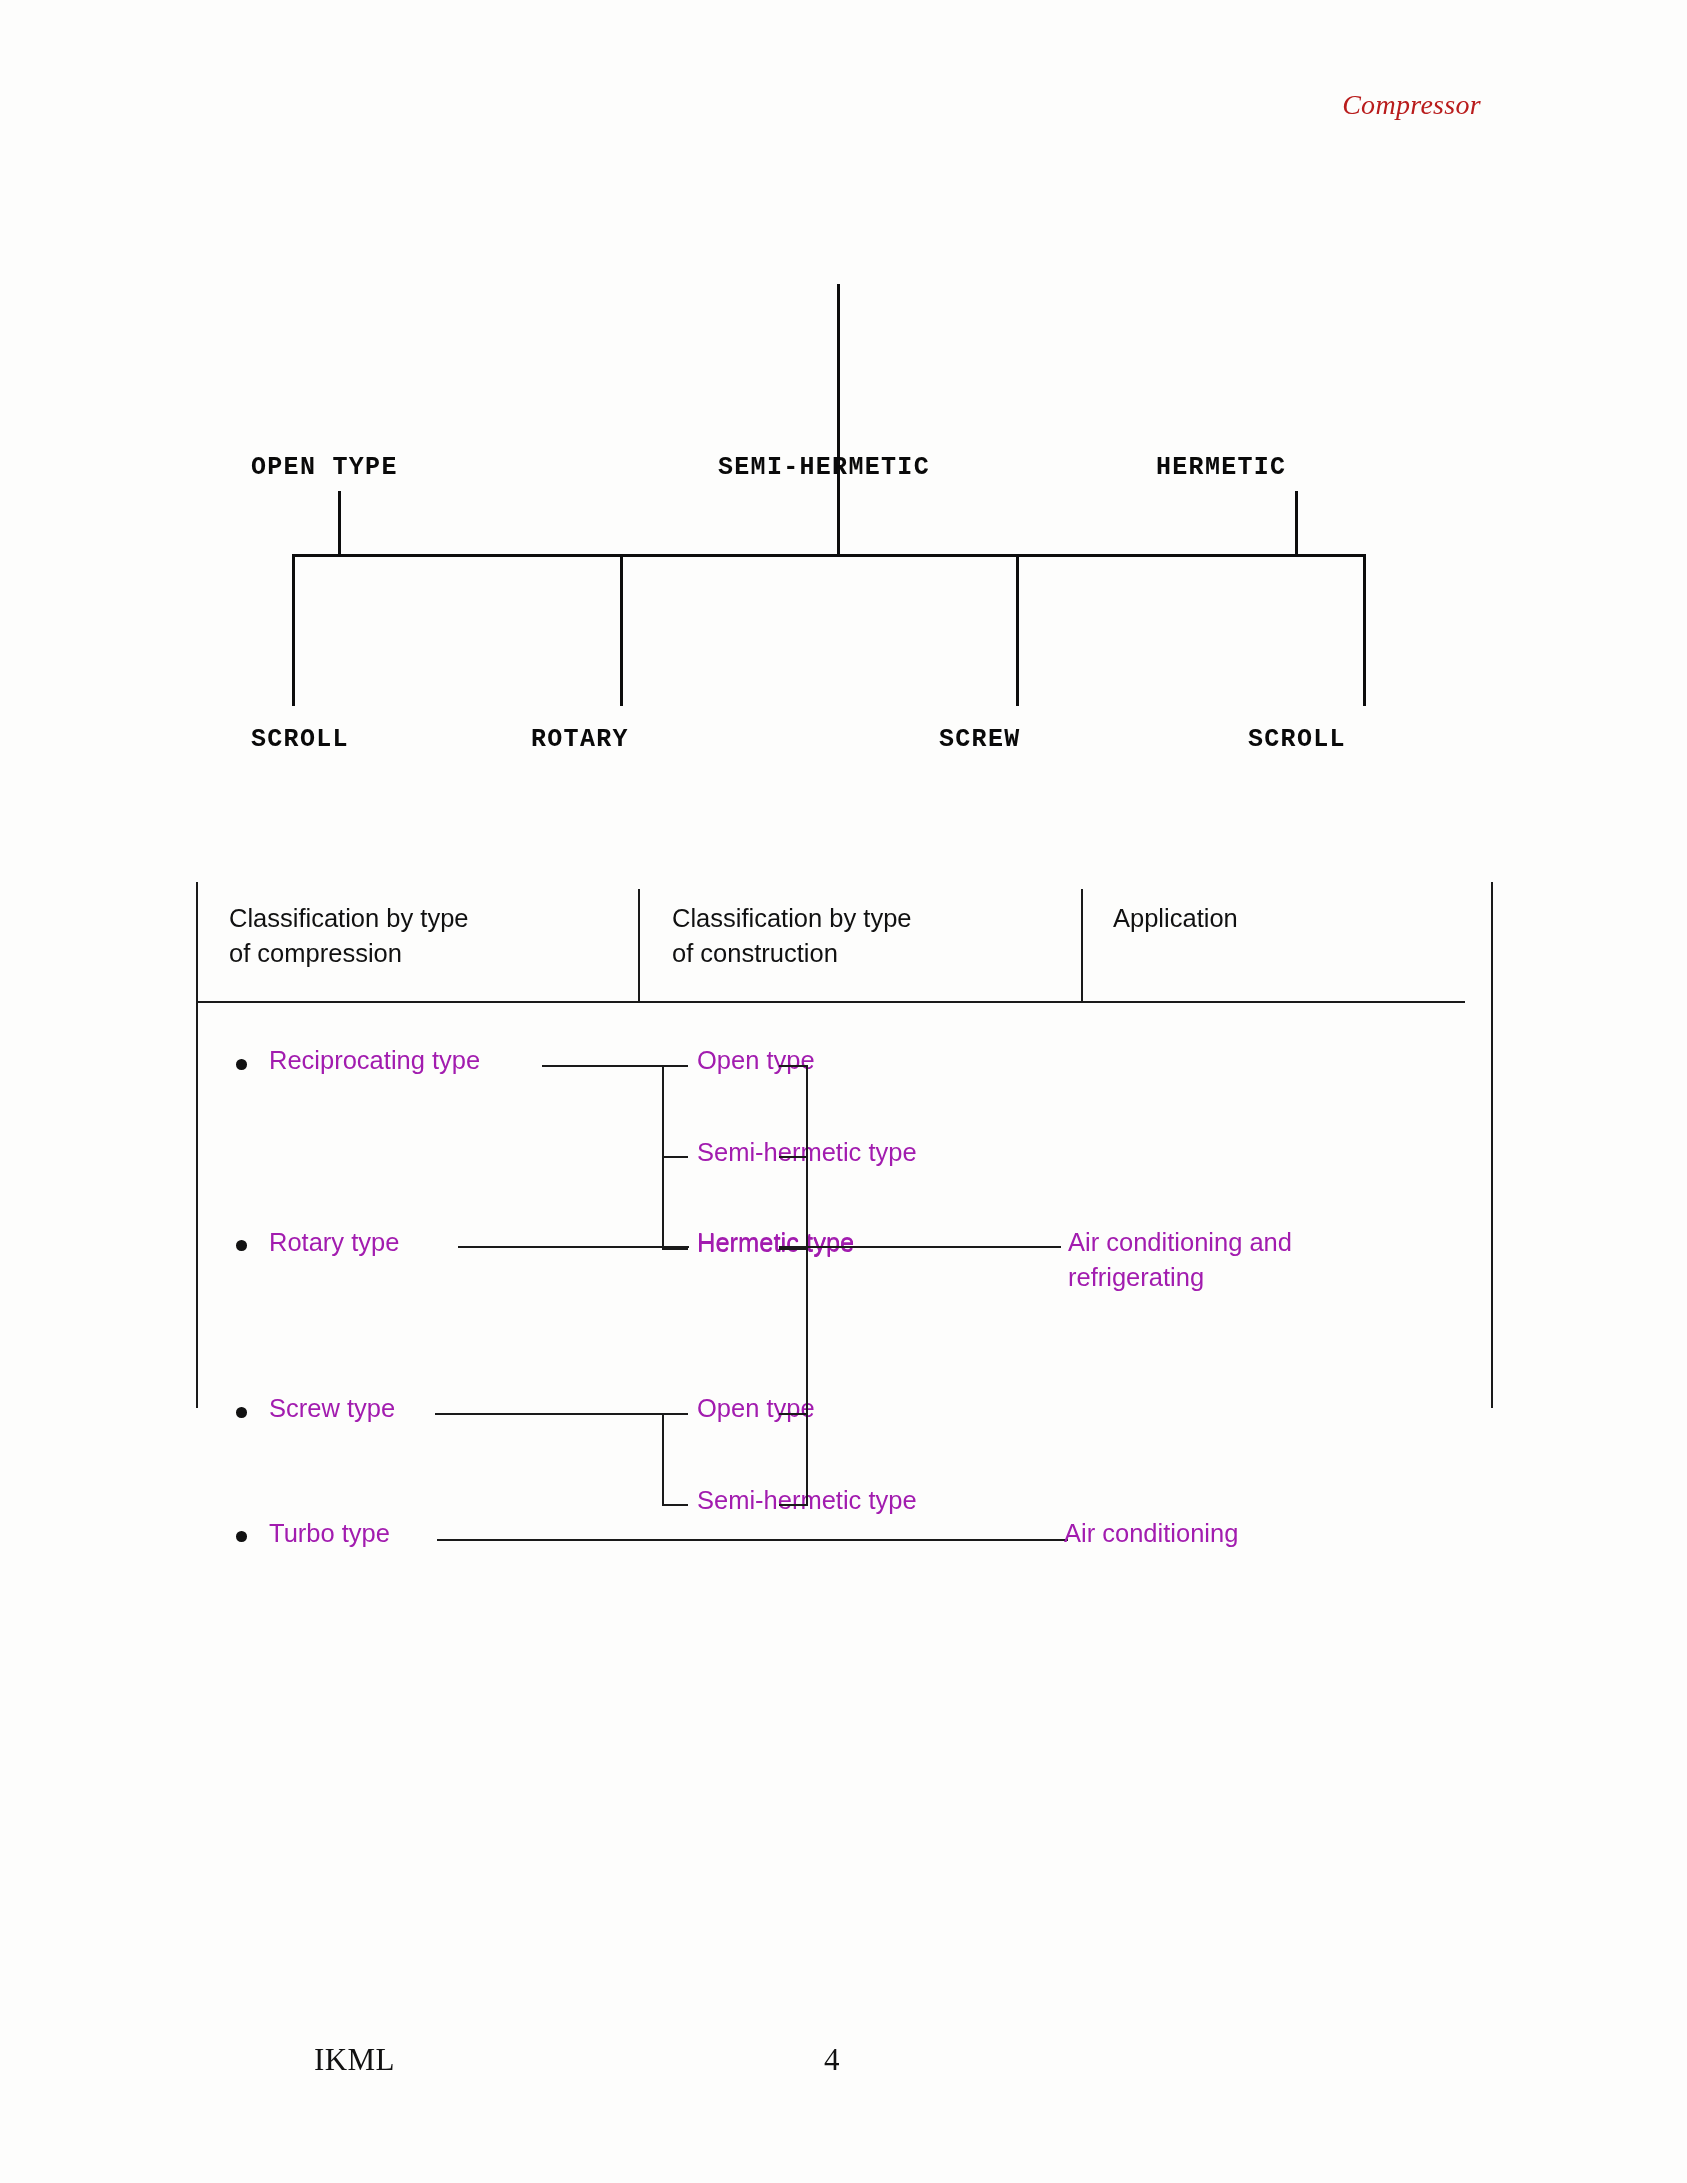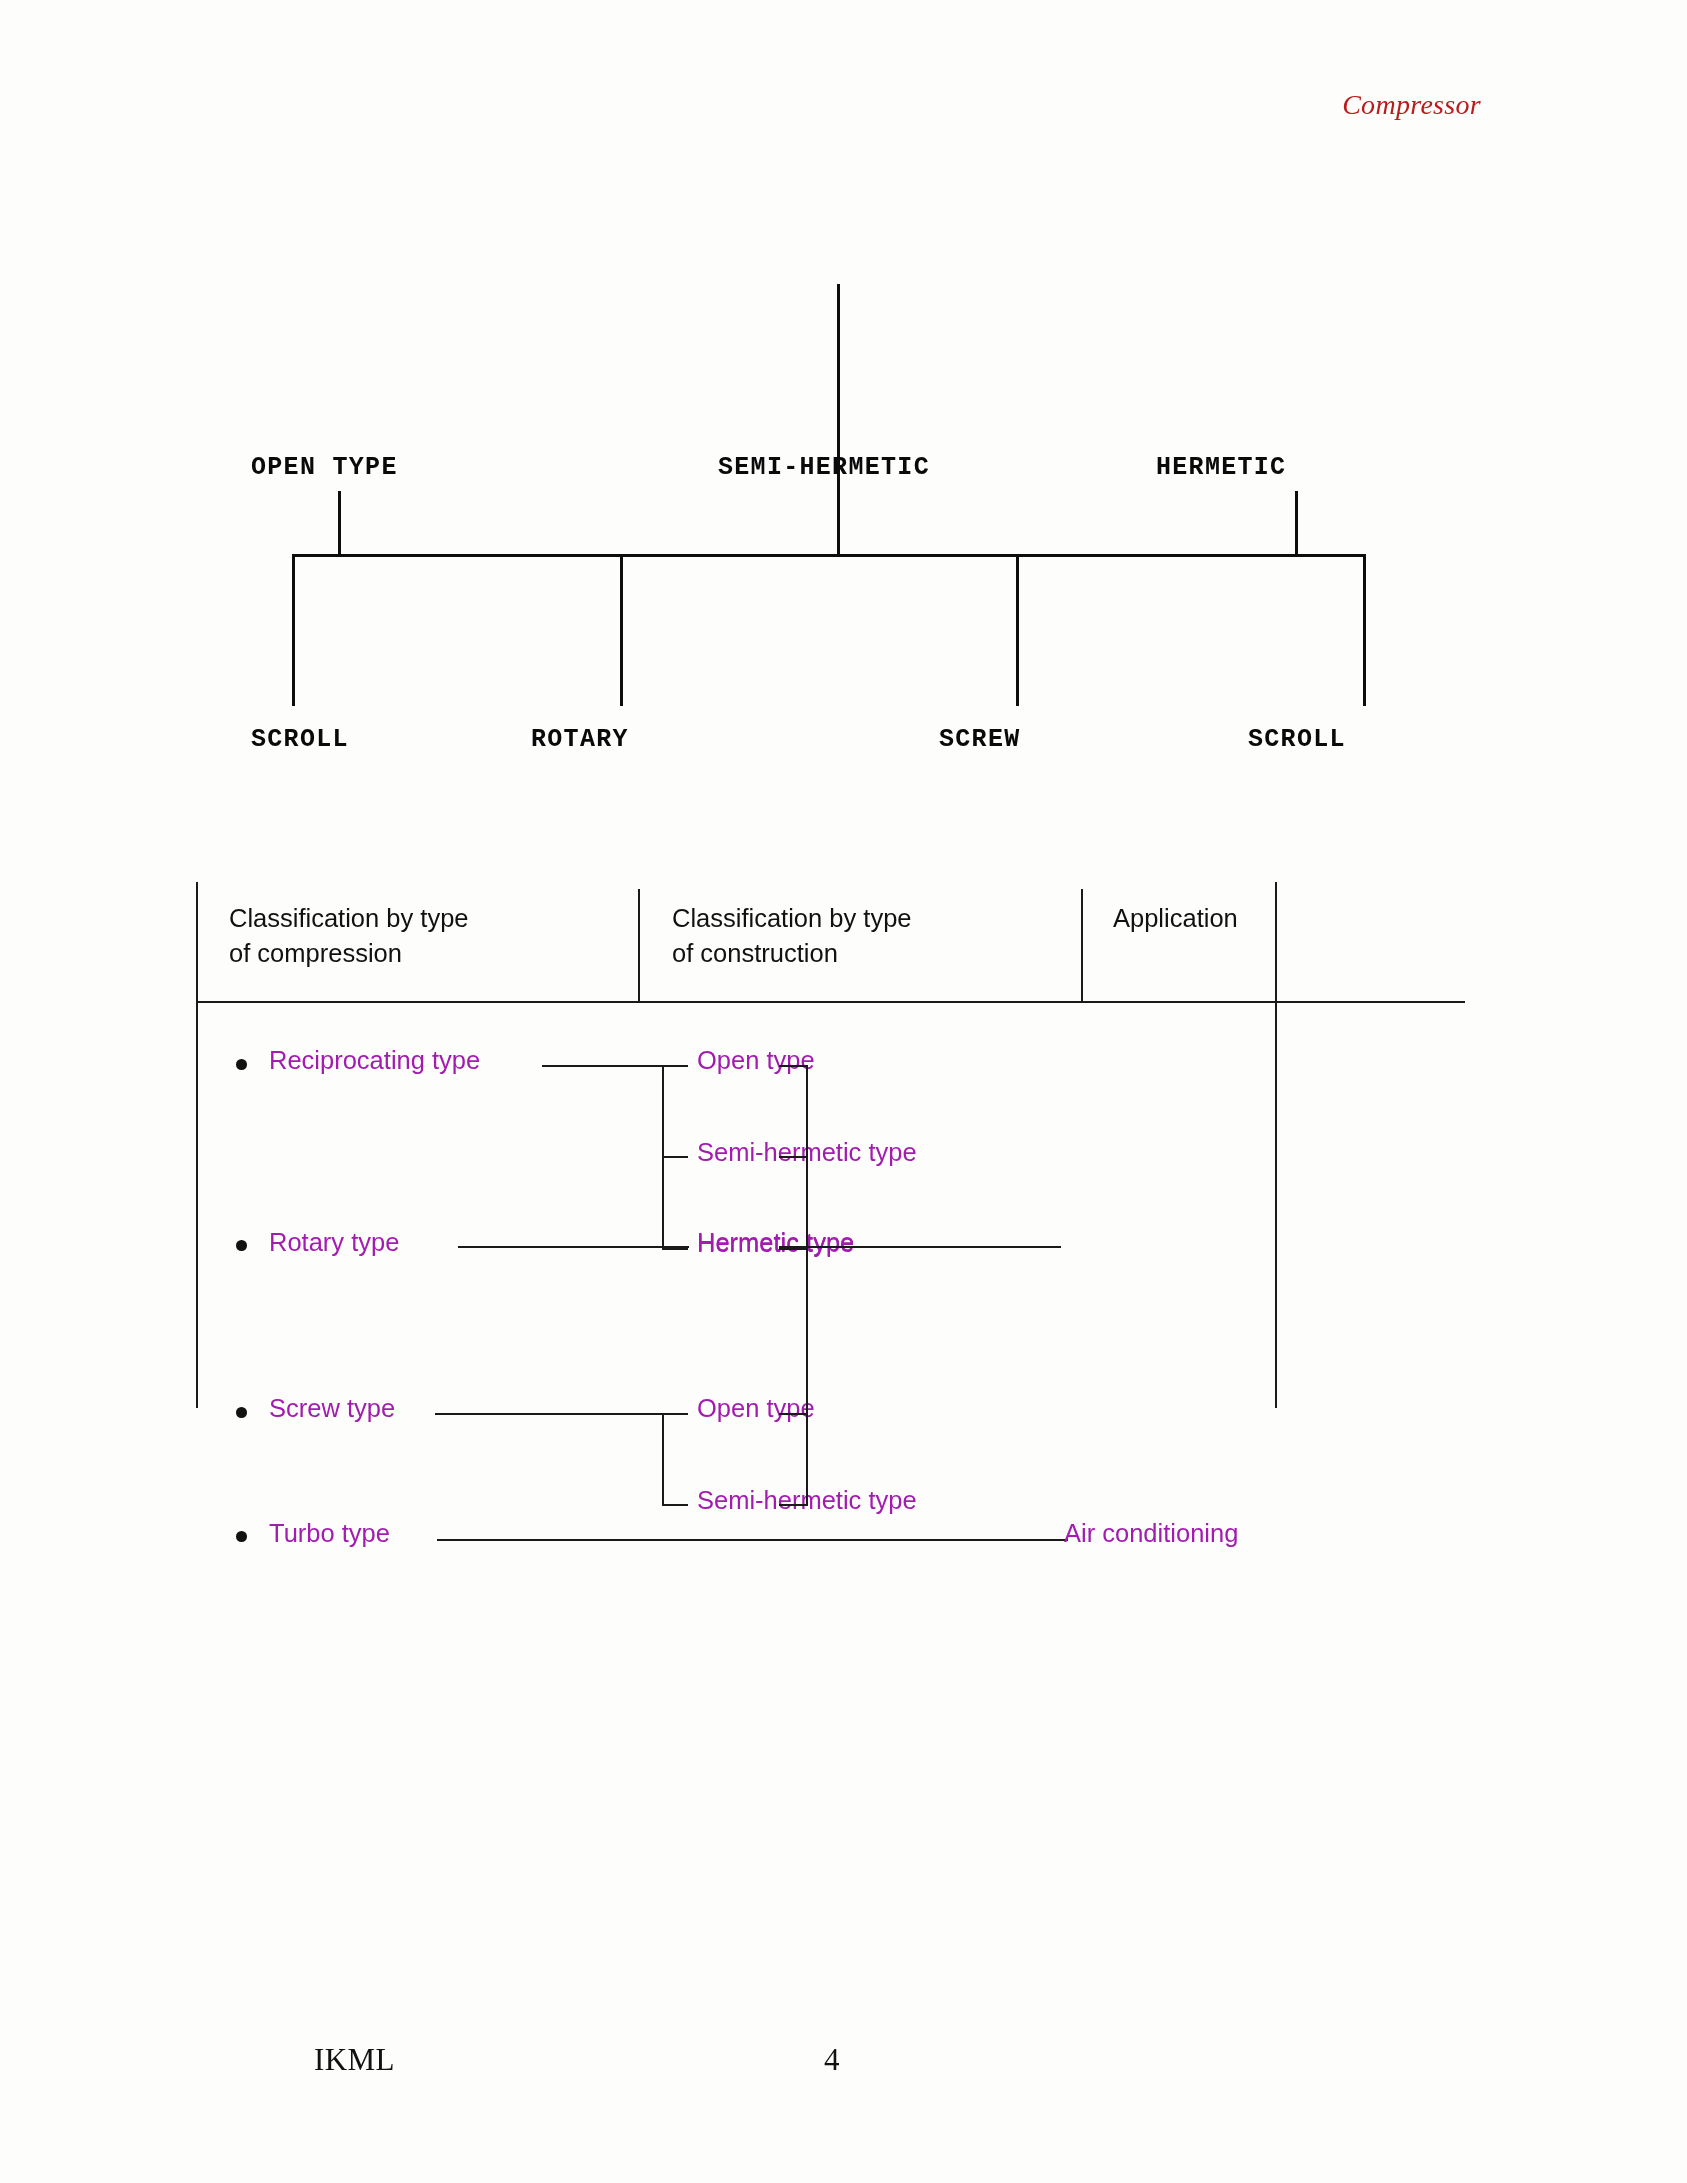--- a/index.html
+++ b/index.html
@@ -72,22 +72,23 @@
     position: absolute;
     height: 2.5px;
     background: #0d0d0d;
   }
 
   
   .tbl {
     position: absolute;
     left: 196px;
     top: 882px;
-    width: 1081px;
+    width: 1269px;
     height: 526px;
+    padding-left: 28px;
   }
   .tbl-border-left,
   .tbl-border-right {
     position: absolute;
     top: 0;
     width: 1.6px;
     height: 526px;
     background: #1a1a1a;
   }
   .tbl-border-left { left: 0; }
@@ -252,20 +253,22 @@
     <div class="conn" style="left:583px; top:366px; width:28px;"></div>
 
     <div class="conn" style="left:583px; top:364px; width:28px;"></div>
 
     <div class="conn" style="left:583px; top:531px; width:28px;"></div>
 
     <div class="conn" style="left:583px; top:622px; width:28px;"></div>
 
     <div class="conn" style="left:610px; top:364px; width:255px;"></div>
 
+    <div class="cell wrap" style="left:872px; top:343px; width:354px;">Air conditioning and
+refrigerating</div>
 
     <div class="bullet" style="left:40px; top:649px;"></div>
     <div class="cell" style="left:73px; top:634px;">Turbo type</div>
     <div class="conn" style="left:241px; top:657px; width:631px;"></div>
     <div class="cell" style="left:868px; top:634px;">Air conditioning</div>
   </div>
 
   <div class="footer-left">IKML</div>
   <div class="footer-page">4</div>
 

